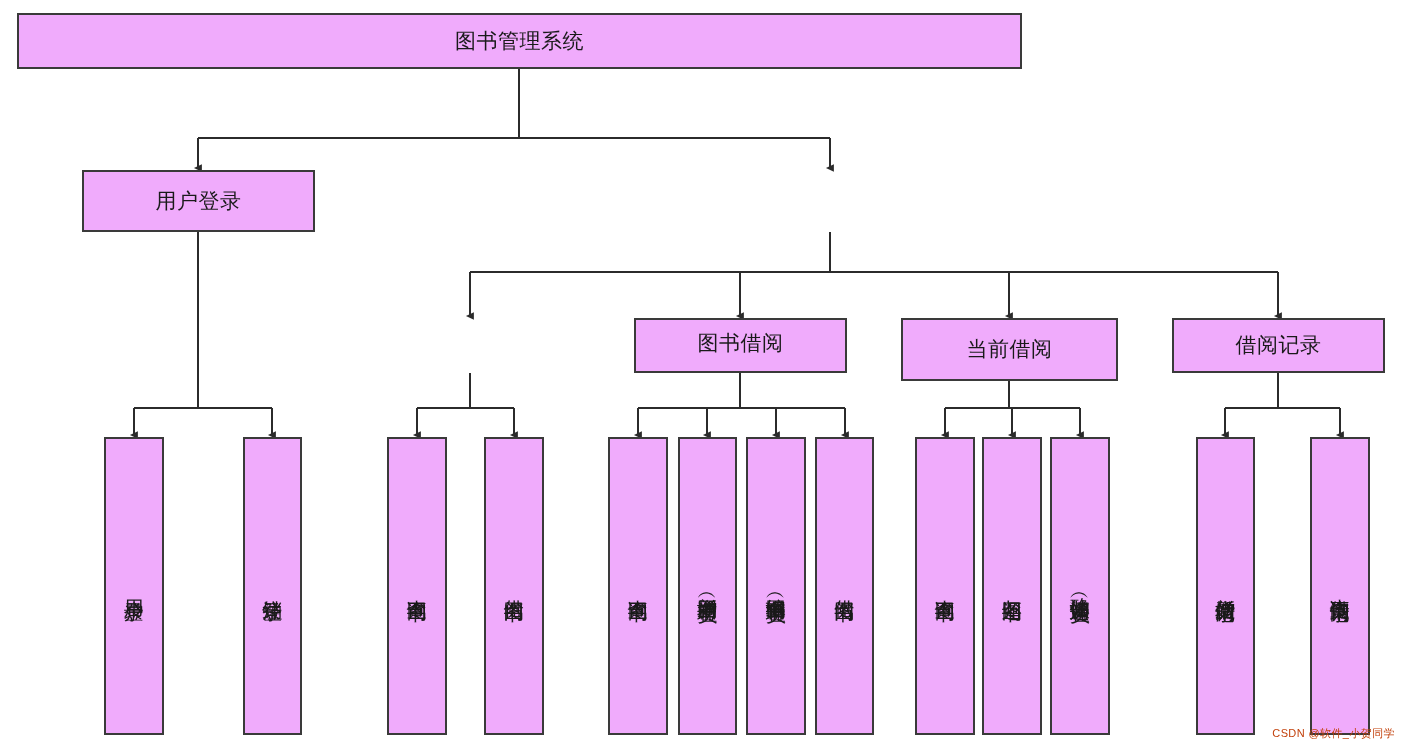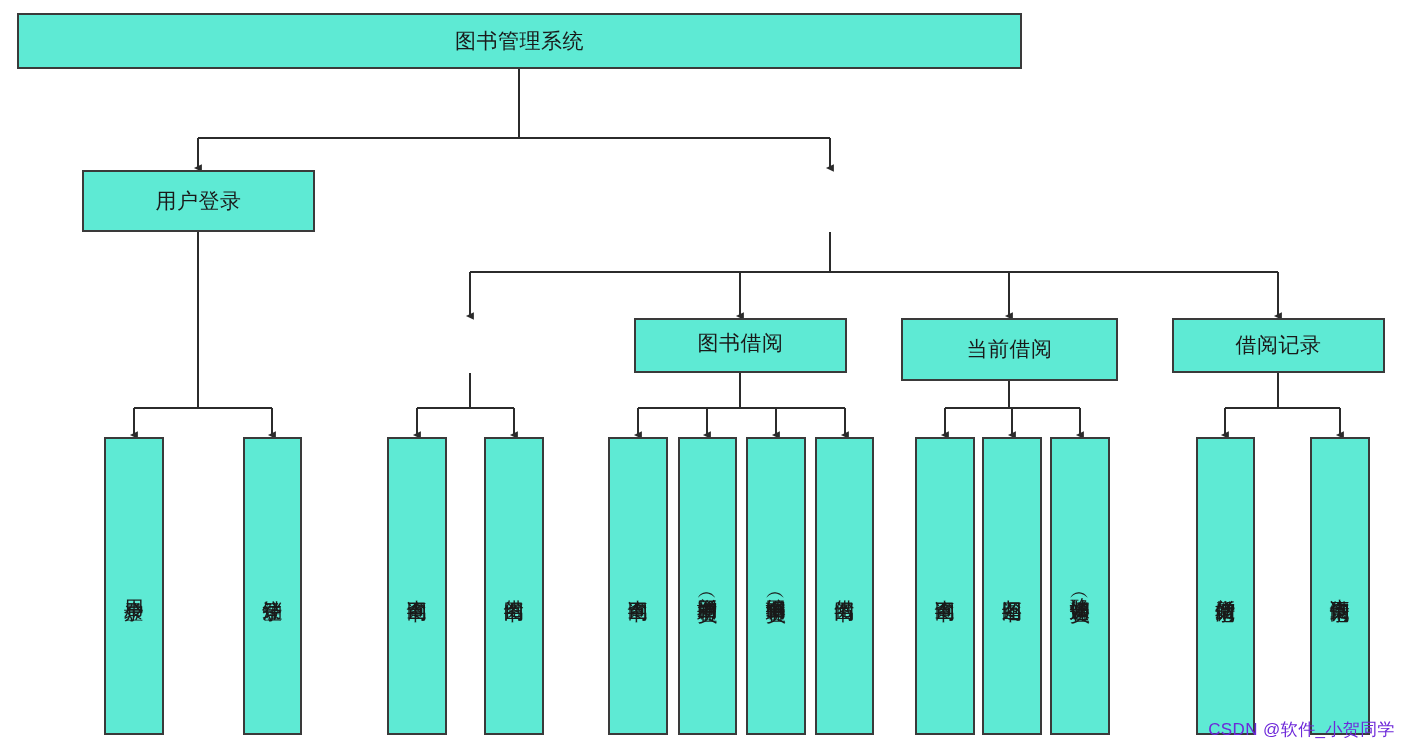--- a/index.html
+++ b/index.html
@@ -21,21 +21,21 @@
   #tree-svg {
     position: absolute;
     left: 0;
     top: 0;
     width: 1405px;
     height: 747px;
   }
   .node-box {
     position: absolute;
     box-sizing: border-box;
-    background: #5eead4;
+    background: #f0abfc;
     border: 2px solid #3a3a3a;
     display: flex;
     align-items: center;
     justify-content: center;
     overflow: hidden;
   }
   .node-box.root-box {
     border-width: 2px;
   }
   .node-label {
@@ -57,22 +57,22 @@
     font-size: 20px;
     line-height: 1.22;
     letter-spacing: 1px;
     white-space: nowrap;
     max-height: 100%;
   }
   #watermark {
     position: absolute;
     right: 10px;
     bottom: 6px;
-    font-size: 17px;
-    color: #6d28d9;
+    font-size: 11px;
+    color: #c2410c;
     letter-spacing: 0.4px;
     white-space: nowrap;
     user-select: none;
     pointer-events: none;
   }
 </style>
 </head>
 <body>
 
 <div id="diagram-root">

